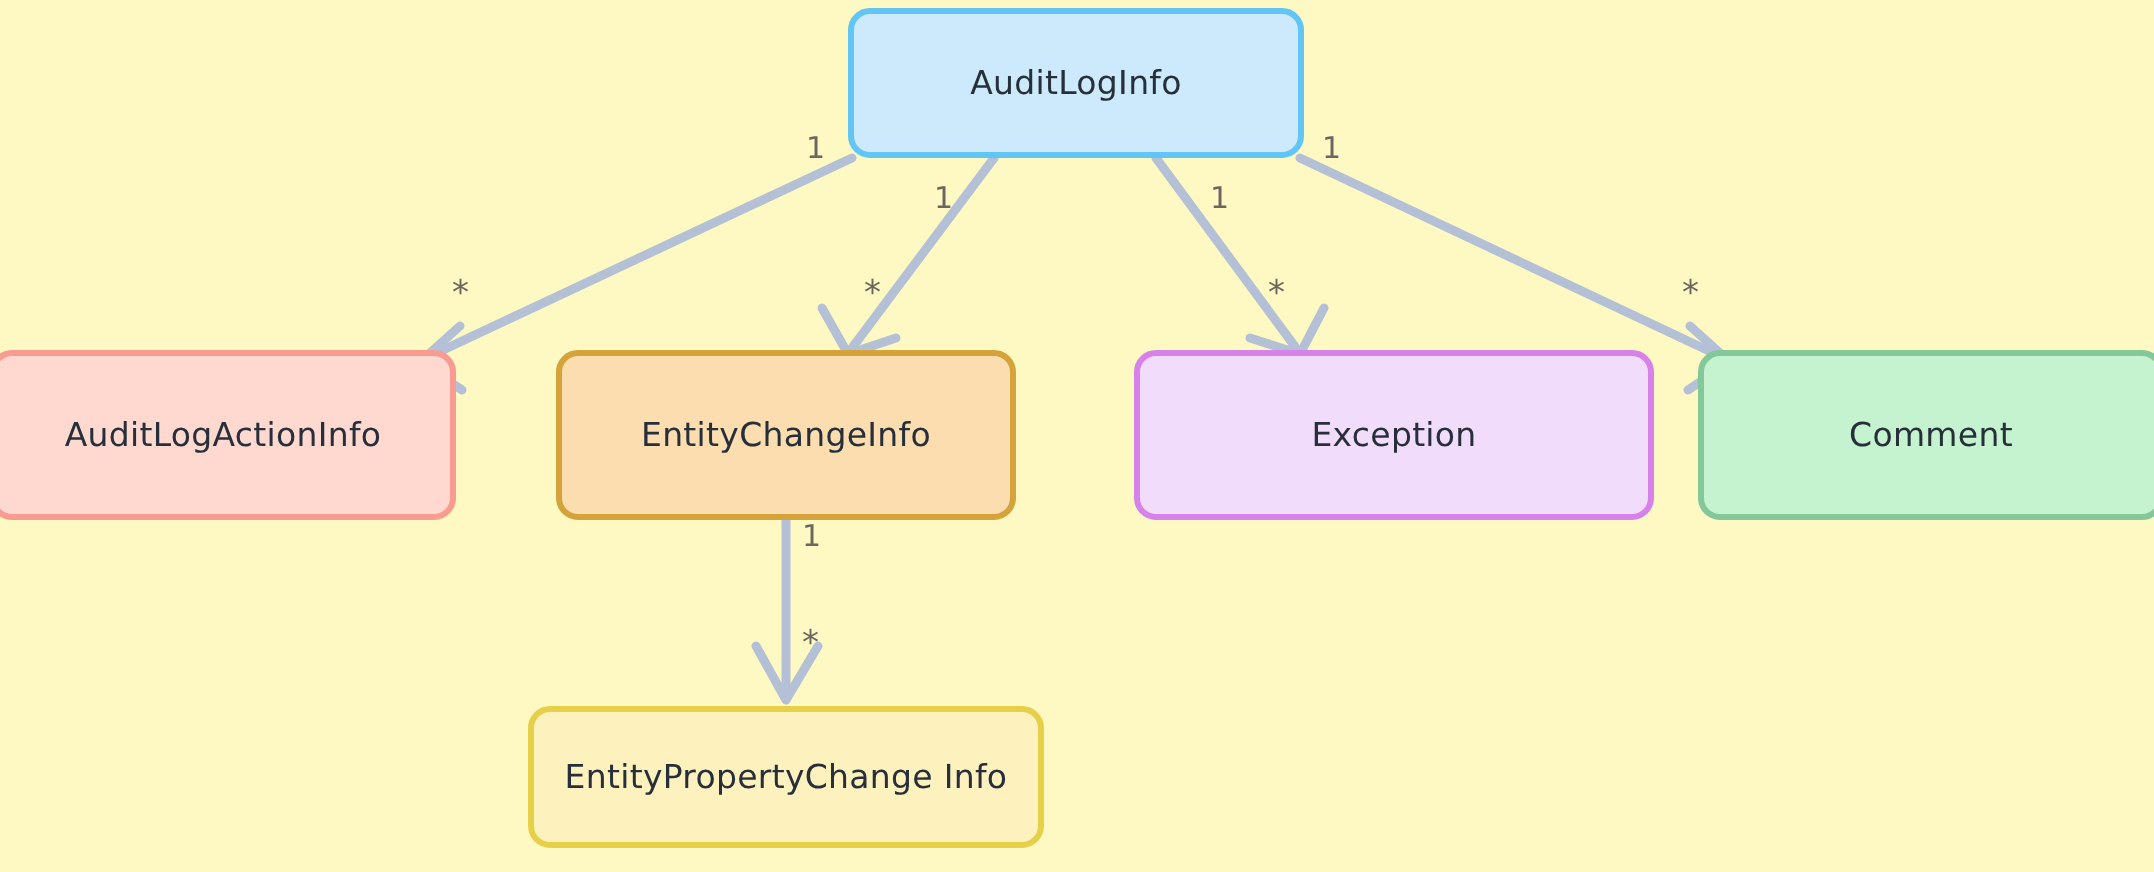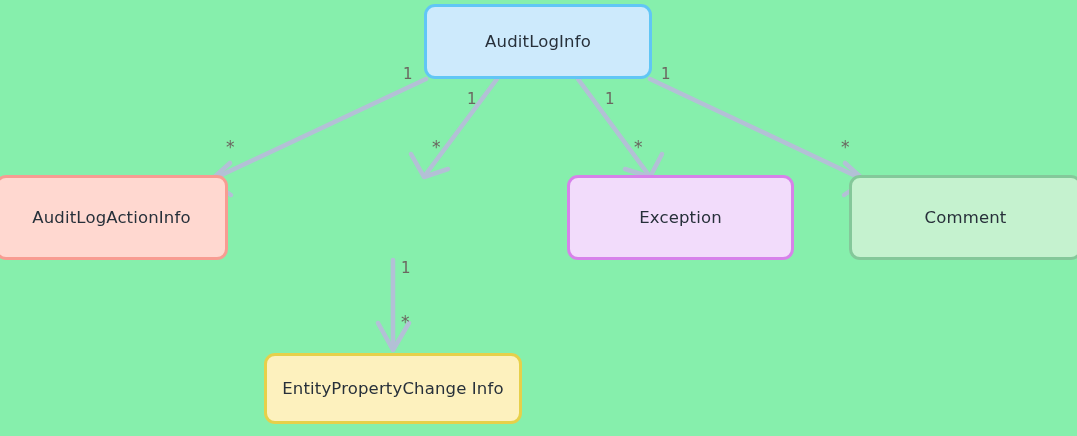--- a/index.html
+++ b/index.html
@@ -10,21 +10,21 @@
   body {
     width: 1077px;
     height: 436px;
     overflow: hidden;
     font-family: "DejaVu Sans", "Liberation Sans", sans-serif;
   }
   #diagram-root {
     position: relative;
     width: 1077px;
     height: 436px;
-    background: #86efac;
+    background: #fef9c3;
   }
   .edge-layer {
     position: absolute;
     left: 0;
     top: 0;
     width: 1077px;
     height: 436px;
   }
   .node {
     position: absolute;
@@ -87,22 +87,25 @@
   </svg>
 
   <div class="node" style="left:424px; top:4px; width:228px; height:75px; background:#cdeafc; border-color:#61c6f5;">
     <span class="node-label">AuditLogInfo</span>
   </div>
 
   <div class="node" style="left:-5px; top:175px; width:233px; height:85px; background:#ffd8d0; border-color:#f89c92;">
     <span class="node-label">AuditLogActionInfo</span>
   </div>
 
+  <div class="node" style="left:278px; top:175px; width:230px; height:85px; background:#fbddaf; border-color:#d4a43b;">
+    <span class="node-label">EntityChangeInfo</span>
+  </div>
 
-  <div class="node" style="left:567px; top:175px; width:227px; height:85px; background:#f2dcfb; border-color:#d782ea;">
+  <div class="node" style="left:567px; top:175px; width:260px; height:85px; background:#f2dcfb; border-color:#d782ea;">
     <span class="node-label">Exception</span>
   </div>
 
   <div class="node" style="left:849px; top:175px; width:233px; height:85px; background:#c5f2cf; border-color:#84c89a;">
     <span class="node-label">Comment</span>
   </div>
 
   <div class="node" style="left:264px; top:353px; width:258px; height:71px; background:#fdf1be; border-color:#e6d04a;">
     <span class="node-label">EntityPropertyChange Info</span>
   </div>

